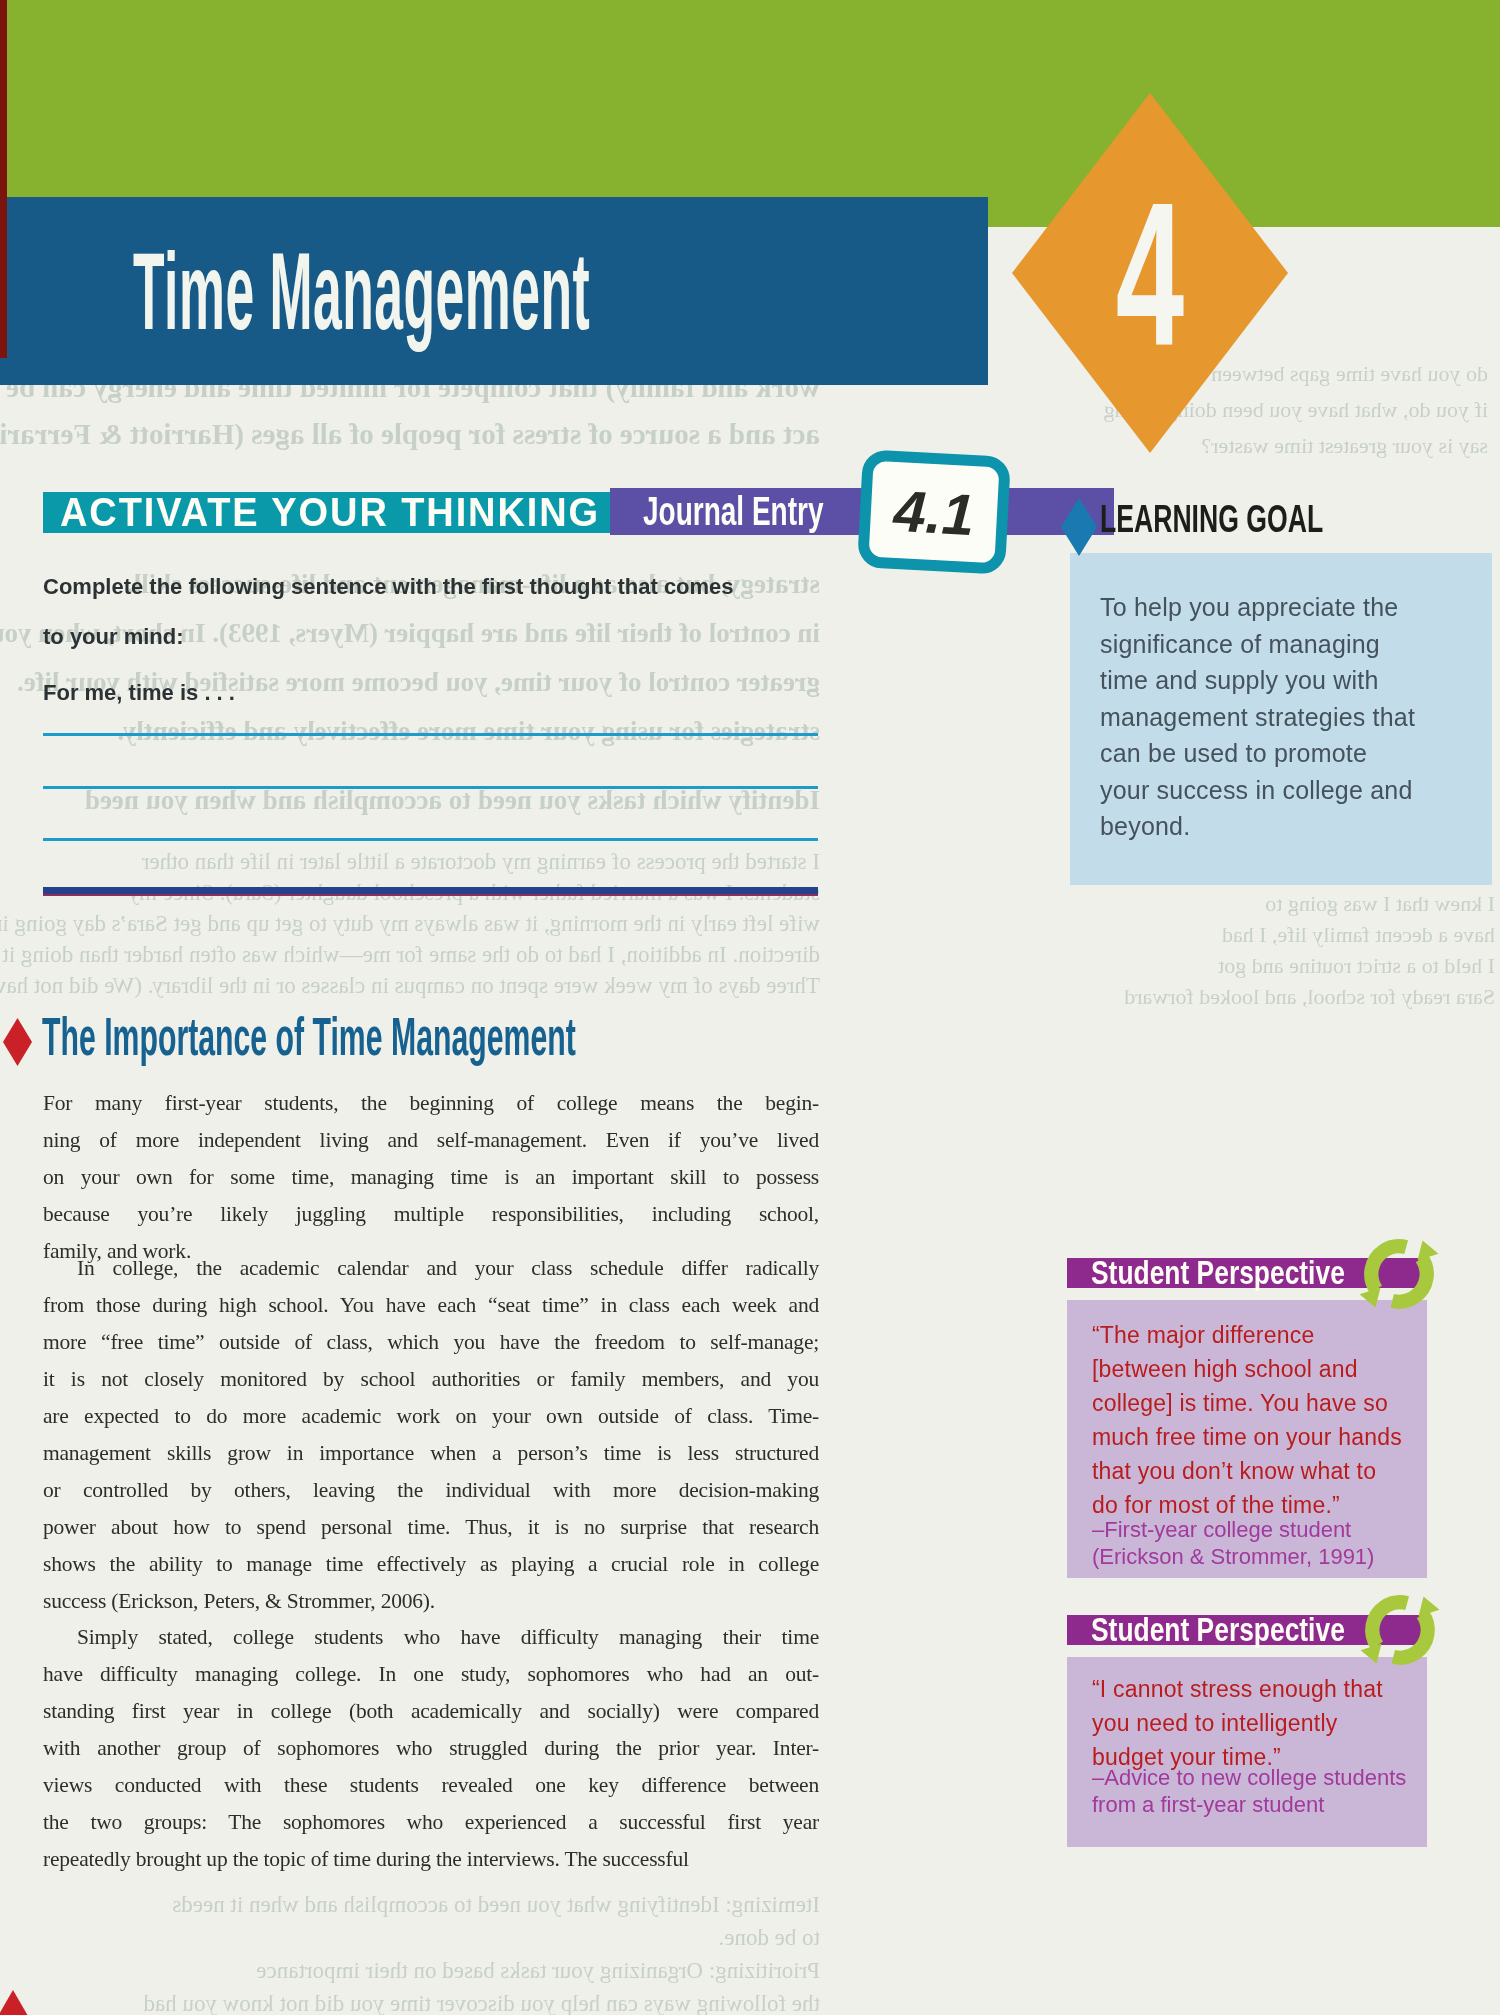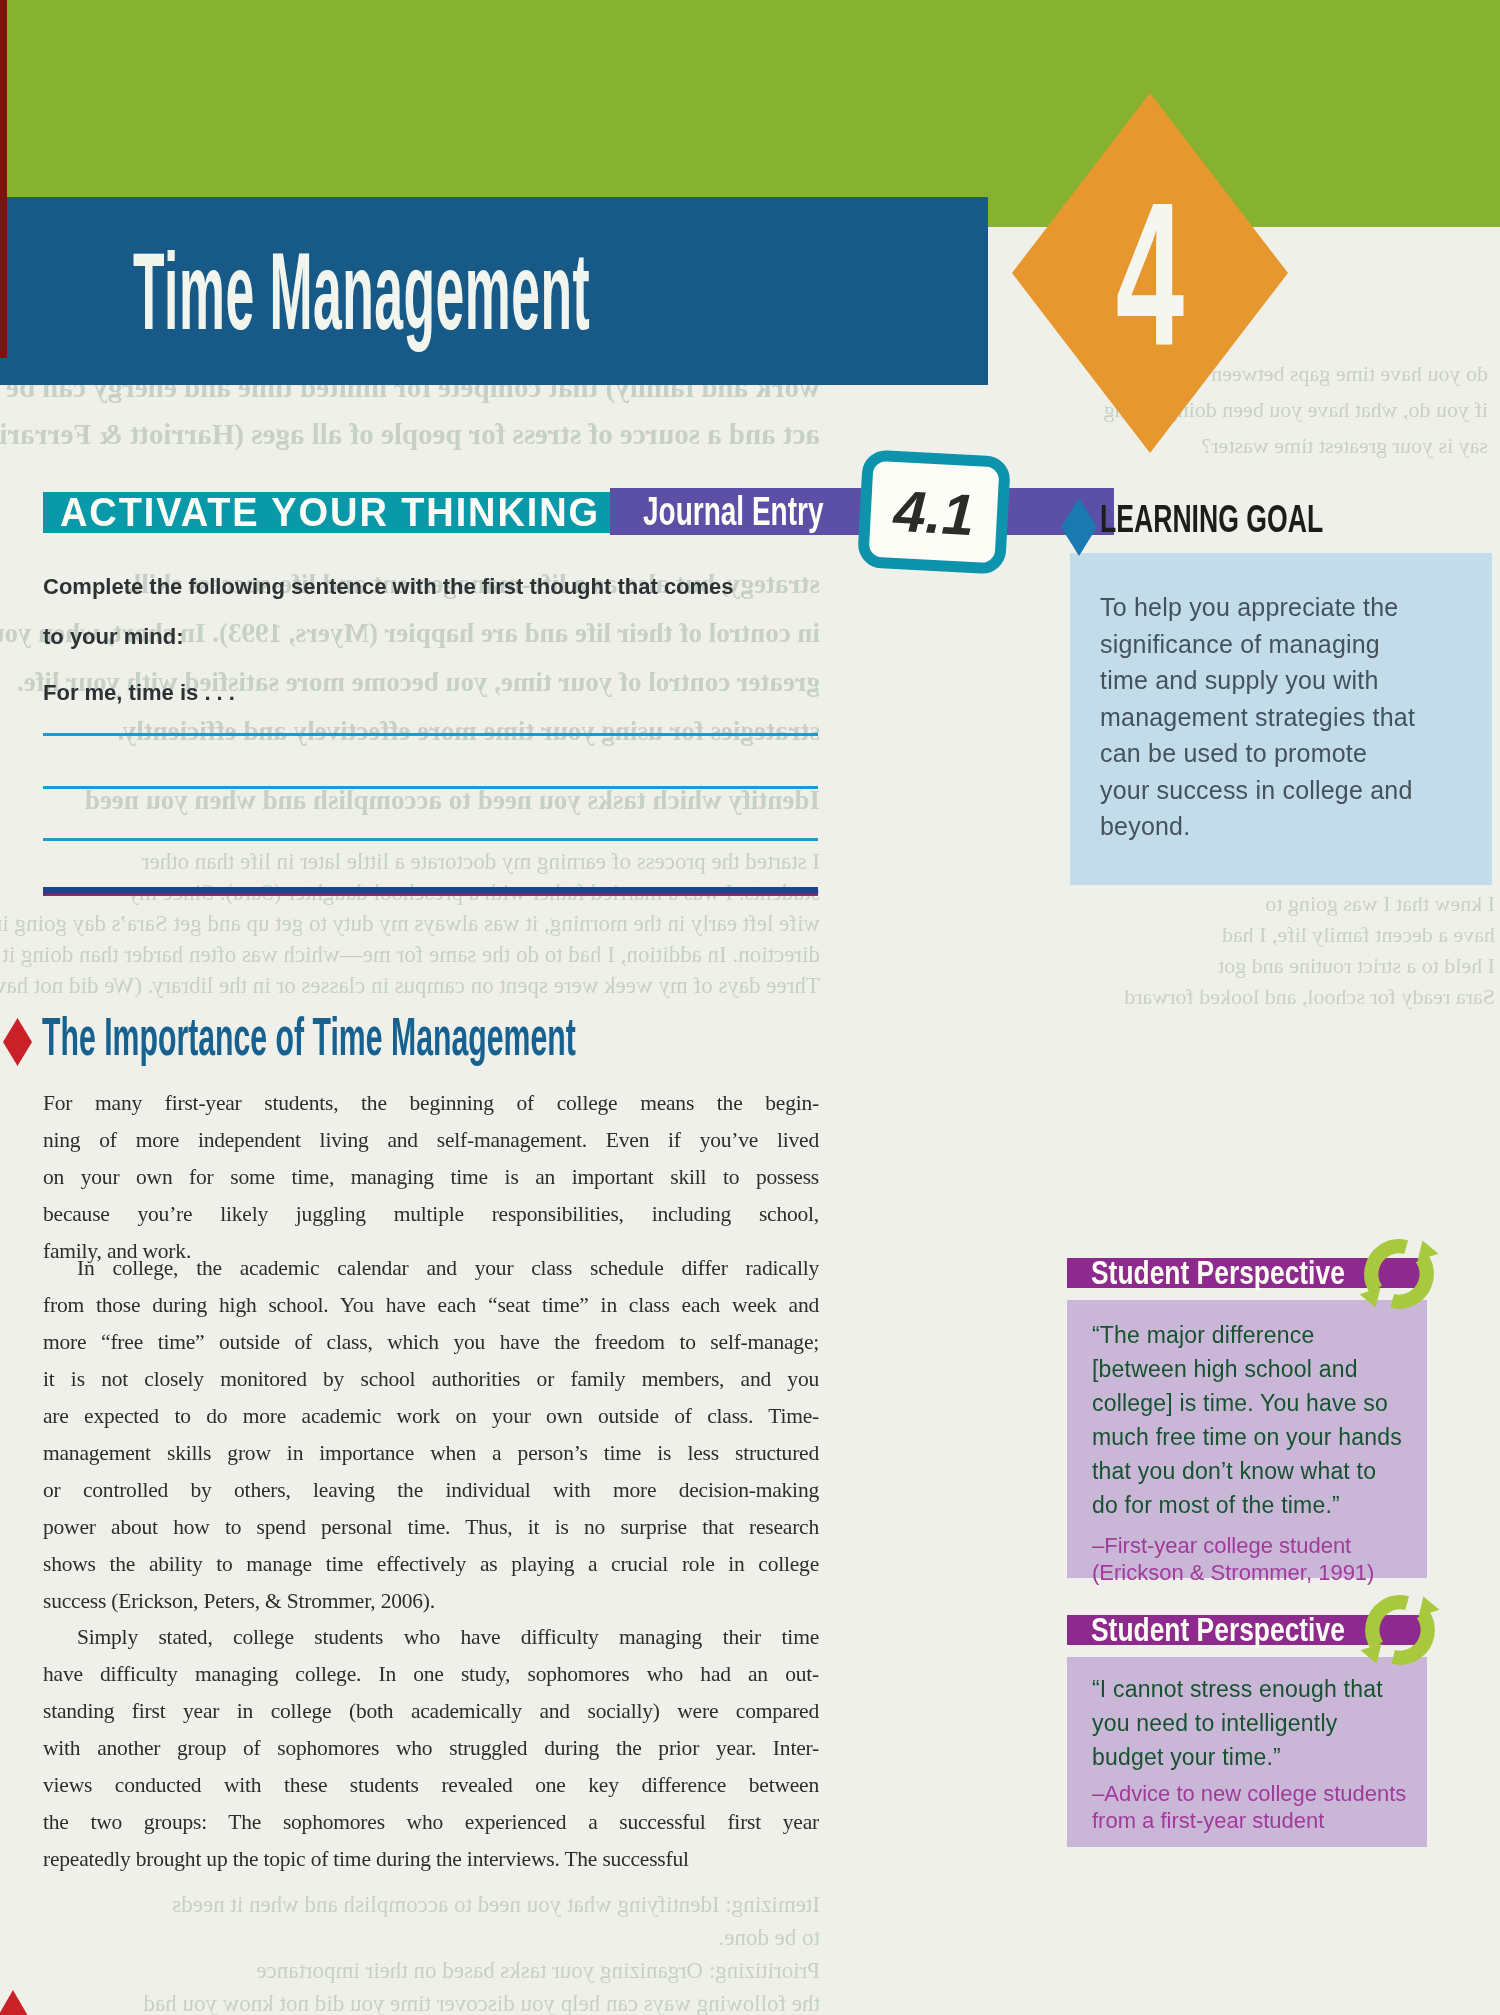--- a/index.html
+++ b/index.html
@@ -59,22 +59,22 @@
   .indent-first div:first-child{text-indent:34px;}
   #para-1{top:1085px;}
   #para-2{top:1250px;}
   #para-3{top:1619px;}
 
   
   .sp-header{width:360px;height:30px;background:var(--sp-purple,#8e2a8e);z-index:3;display:flex;align-items:center;}
   .sp-header span{color:#fdfdf6;font-weight:700;font-size:33px;margin-left:24px;transform:scaleX(0.8);transform-origin:left center;white-space:nowrap;}
   .sp-body{width:360px;background:var(--sp-bg,#cab7d8);z-index:2;}
   .sp-quote{width:312px;z-index:3;}
-  .sp-quote div{font-size:23px;line-height:34px;color:#14532d;letter-spacing:.2px;}
-  .sp-attr{width:320px;z-index:3;margin-top:16px;}
+  .sp-quote div{font-size:23px;line-height:34px;color:#b91c1c;letter-spacing:.2px;}
+  .sp-attr{width:320px;z-index:3;}
   .sp-attr div{font-size:22px;line-height:27px;color:var(--sp-magenta,#a13a9b);}
   .sp-icon{z-index:4;}
 
   #sp1-header{left:1067px;top:1258px;}
   #sp1-body{left:1067px;top:1300px;height:278px;}
   #sp1-quote{left:1092px;top:1318px;}
   #sp1-attr{left:1092px;top:1516px;}
   #sp1-icon{left:1355px;top:1232px;}
   #sp2-header{left:1067px;top:1615px;}
   #sp2-body{left:1067px;top:1657px;height:190px;}

